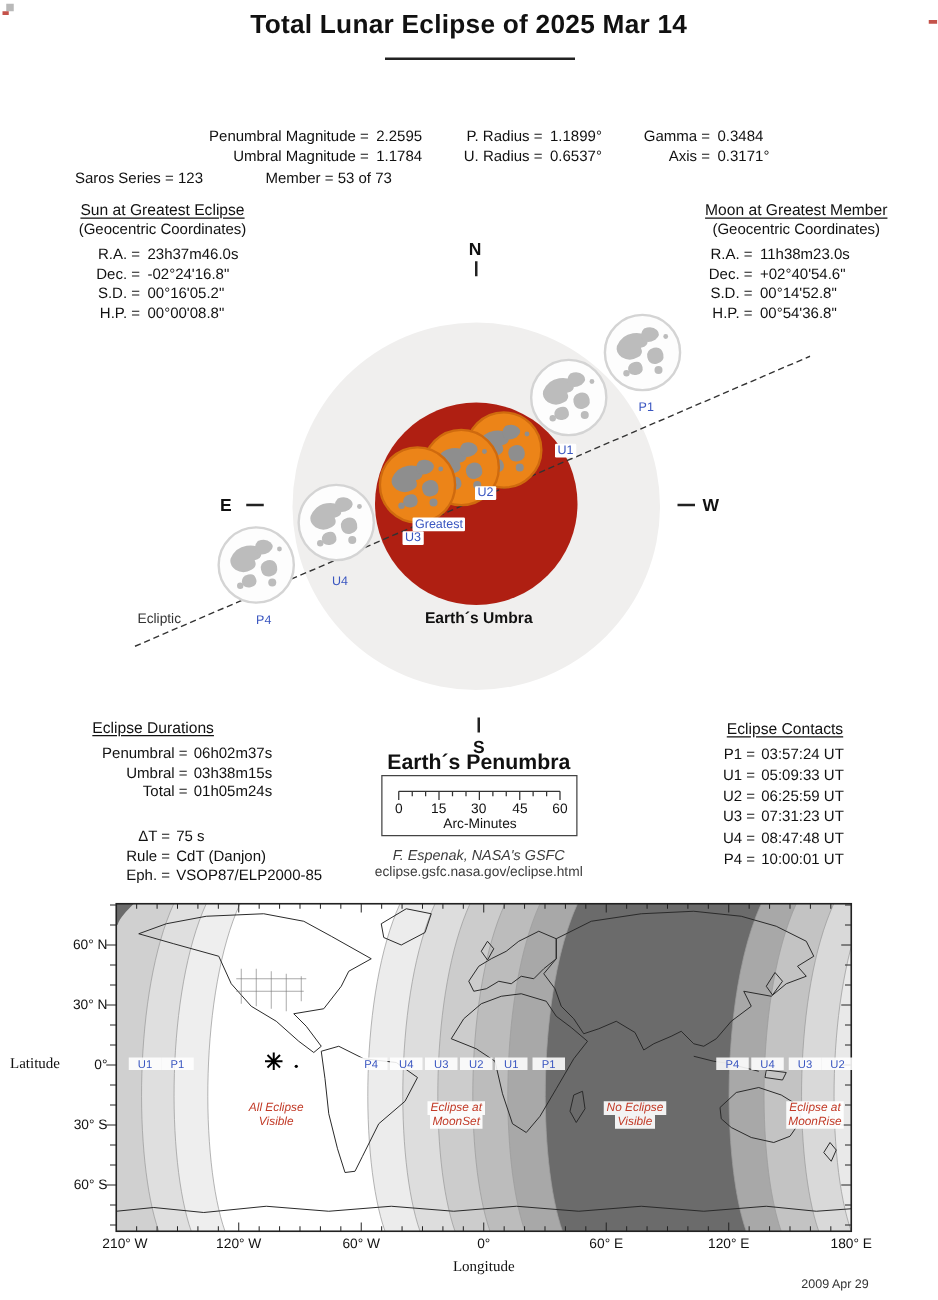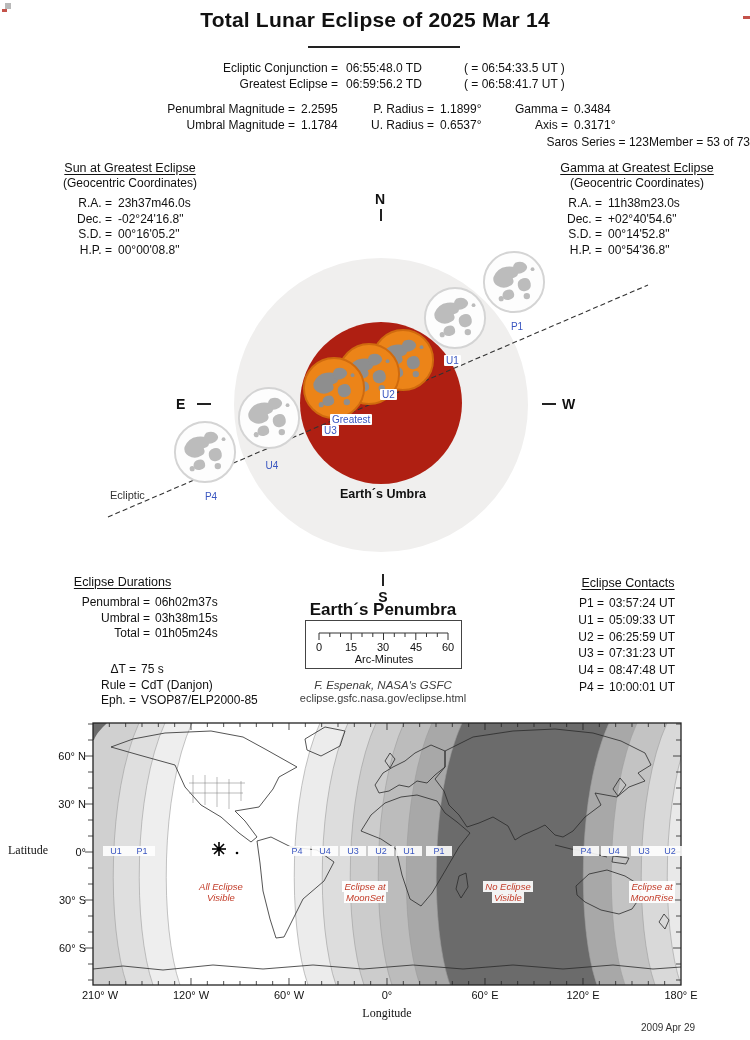--- a/index.html
+++ b/index.html
@@ -42,43 +42,35 @@
 
 <div class="page">
 
   <div class="artifact" style="left:5px;top:3px;width:6px;height:6px;background:#b9b9b9;"></div>
   <div class="artifact" style="left:2px;top:9px;width:5px;height:3px;background:#c4524a;"></div>
   <div class="artifact" style="left:743px;top:16px;width:7px;height:3px;background:#c4524a;"></div>
 
   <div class="abs ctr title" style="left:0;top:8px;width:750px;">Total Lunar Eclipse of  2025 Mar 14</div>
   <div class="rule" style="left:308px;top:46px;width:152px;height:1.5px;"></div>
 
-  <div class="abs row12" style="left:170px;top:60px;width:440px;">
-    <div>
-      <span class="lblcol" style="width:168px;">Ecliptic Conjunction =</span><span class="valcol" style="width:104px;padding-left:8px;">06:55:48.0 TD</span><span class="valcol" style="padding-left:14px;">( = 06:54:33.5 UT )</span>
-    </div>
-    <div>
-      <span class="lblcol" style="width:168px;">Greatest Eclipse =</span><span class="valcol" style="width:104px;padding-left:8px;">06:59:56.2 TD</span><span class="valcol" style="padding-left:14px;">( = 06:58:41.7 UT )</span>
-    </div>
-  </div>
 
   <div class="abs row12" style="left:140px;top:101px;width:215px;">
     <div><span class="lblcol" style="width:155px;">Penumbral Magnitude =</span><span class="valcol" style="padding-left:6px;">2.2595</span></div>
     <div><span class="lblcol" style="width:155px;">Umbral Magnitude =</span><span class="valcol" style="padding-left:6px;">1.1784</span></div>
   </div>
   <div class="abs row12" style="left:362px;top:101px;width:140px;">
     <div><span class="lblcol" style="width:72px;">P. Radius =</span><span class="valcol" style="padding-left:6px;">1.1899°</span></div>
     <div><span class="lblcol" style="width:72px;">U. Radius =</span><span class="valcol" style="padding-left:6px;">0.6537°</span></div>
   </div>
   <div class="abs row12" style="left:508px;top:101px;width:130px;">
     <div><span class="lblcol" style="width:60px;">Gamma =</span><span class="valcol" style="padding-left:6px;">0.3484</span></div>
     <div><span class="lblcol" style="width:60px;">Axis =</span><span class="valcol" style="padding-left:6px;">0.3171°</span></div>
   </div>
 
-  <div class="abs row12" style="left:60px;top:134px;width:690px;display:flex;justify-content:flex-end;">
+  <div class="abs row12" style="left:60px;top:134px;width:690px;display:flex;justify-content:flex-start;gap:50px;">
     <span><span>Saros Series =</span> <span>123</span></span>
     <span><span>Member =</span> <span>53 of 73</span></span>
   </div>
 
   <div class="abs ctr blk-title" style="left:30px;top:161px;width:200px;">Sun at Greatest Eclipse</div>
   <div class="abs ctr blk-sub" style="left:30px;top:176px;width:200px;">(Geocentric Coordinates)</div>
   <div class="abs pairgrid" style="left:48px;top:196px;">
     <div class="r">
         <span class="lblcol" style="width:64px;">R.A. =</span>
         <span style="padding-left:6px;">23h37m46.0s</span>
@@ -90,21 +82,21 @@
     <div class="r">
         <span class="lblcol" style="width:64px;">S.D. =</span>
         <span style="padding-left:6px;">00°16'05.2"</span>
       </div>
     <div class="r">
         <span class="lblcol" style="width:64px;">H.P. =</span>
         <span style="padding-left:6px;">00°00'08.8"</span>
       </div>
   </div>
 
-  <div class="abs ctr blk-title" style="left:537px;top:161px;width:200px;">Gamma at Greatest Eclipse</div>
+  <div class="abs ctr blk-title" style="left:537px;top:161px;width:200px;">Moon at Greatest Member</div>
   <div class="abs ctr blk-sub" style="left:537px;top:176px;width:200px;">(Geocentric Coordinates)</div>
   <div class="abs pairgrid" style="left:540px;top:196px;">
     <div class="r">
         <span class="lblcol" style="width:62px;">R.A. =</span>
         <span style="padding-left:6px;">11h38m23.0s</span>
       </div>
     <div class="r">
         <span class="lblcol" style="width:62px;">Dec. =</span>
         <span style="padding-left:6px;">+02°40'54.6"</span>
       </div>

